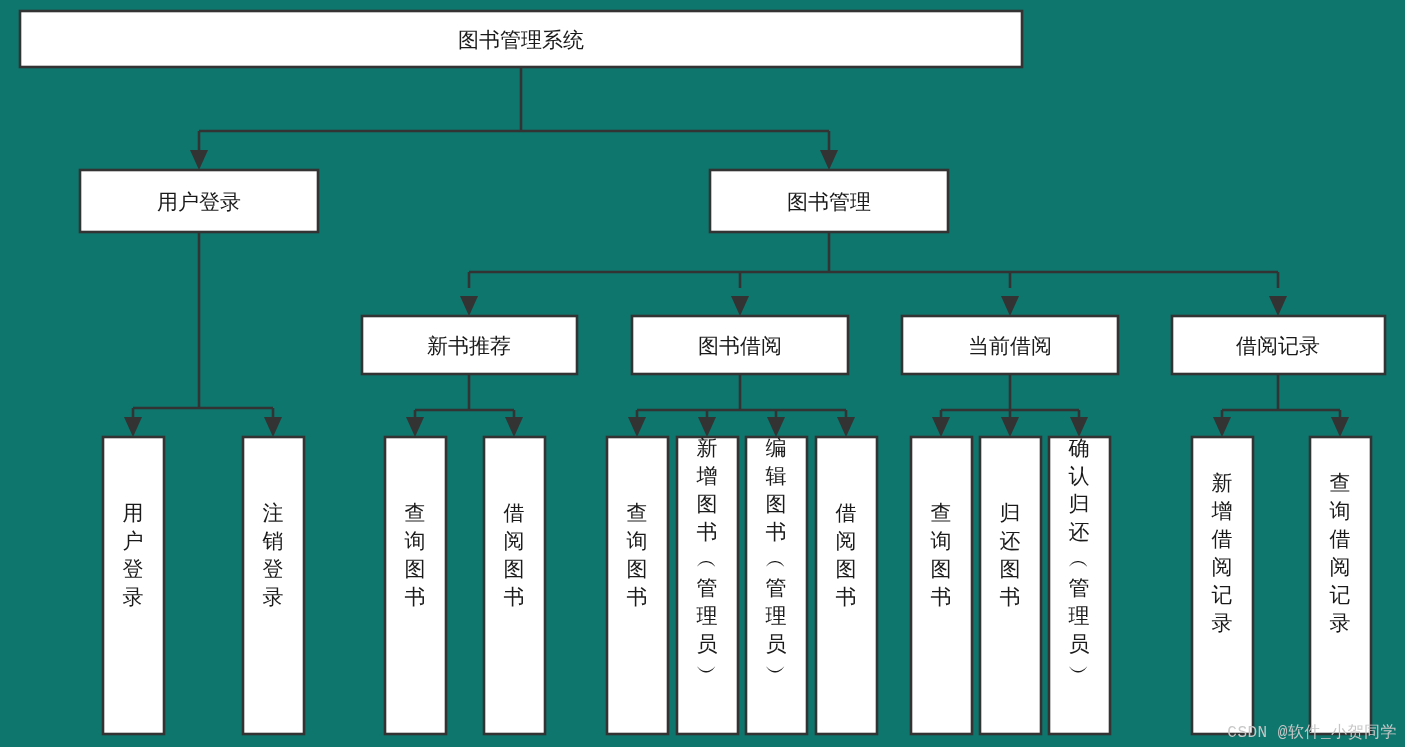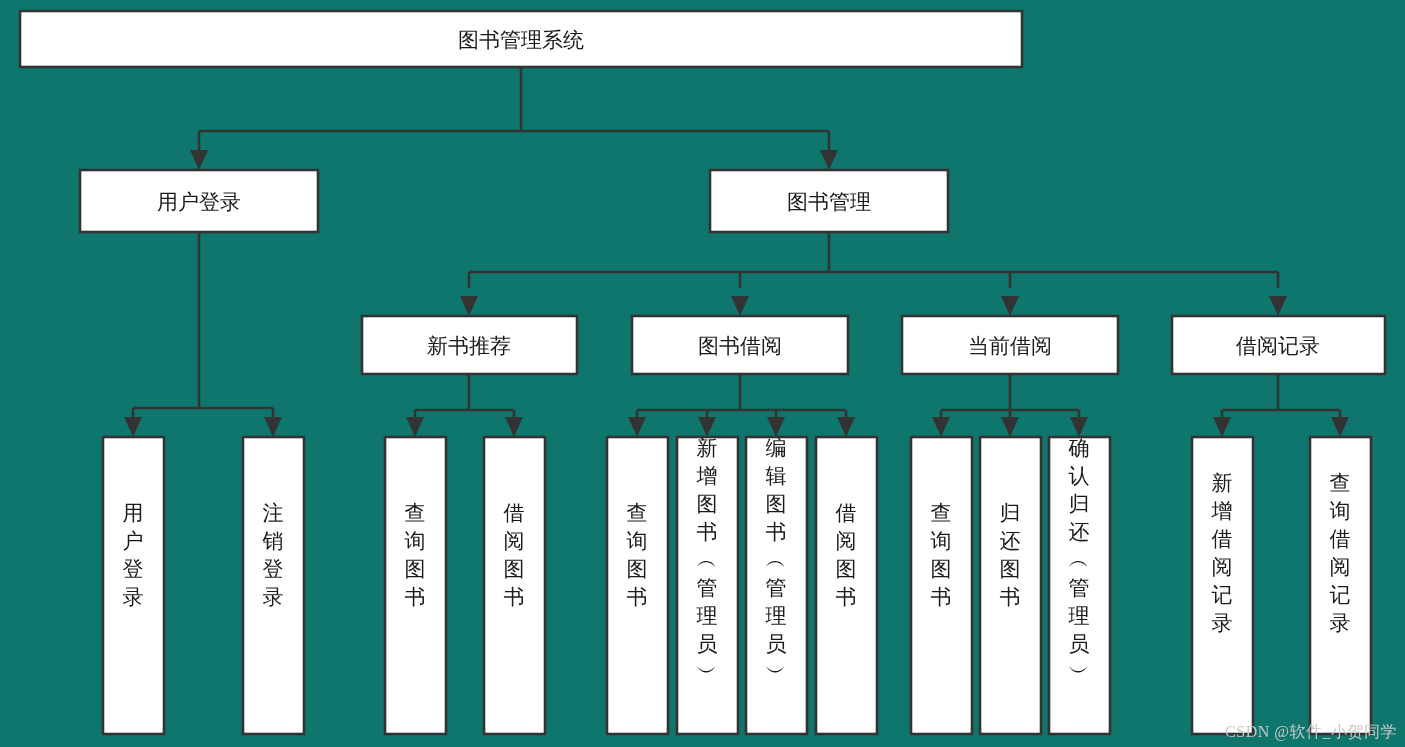--- a/index.html
+++ b/index.html
@@ -50,21 +50,21 @@
   .node-label-v {
     font-family: "DejaVu Sans", "Liberation Sans", sans-serif;
     font-size: 21px;
     fill: #1a1a1a;
     text-anchor: middle;
   }
   .watermark {
     position: absolute;
     right: 8px;
     bottom: 4px;
-    font-family: Liberation Serif, serif;
+    font-family: Liberation Mono, monospace;
     font-size: 16px;
     color: #c7c7c7;
     letter-spacing: 0.5px;
     white-space: nowrap;
     pointer-events: none;
   }
 </style>
 </head>
 <body>
 

